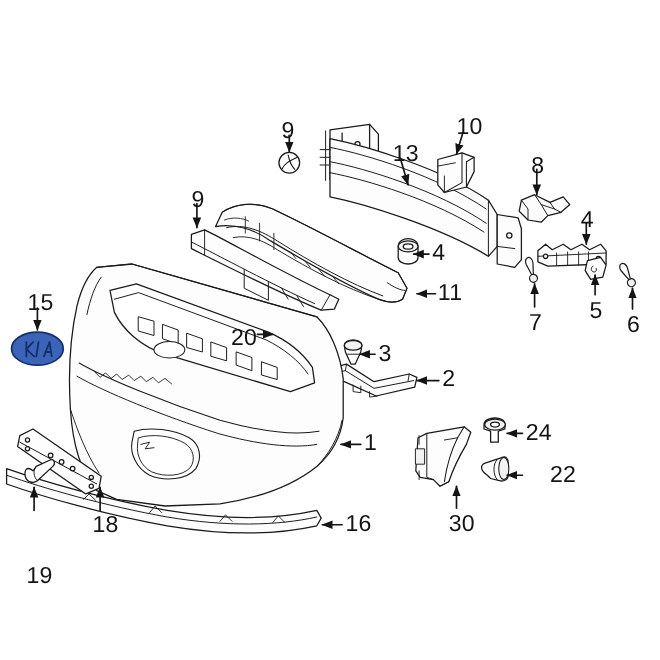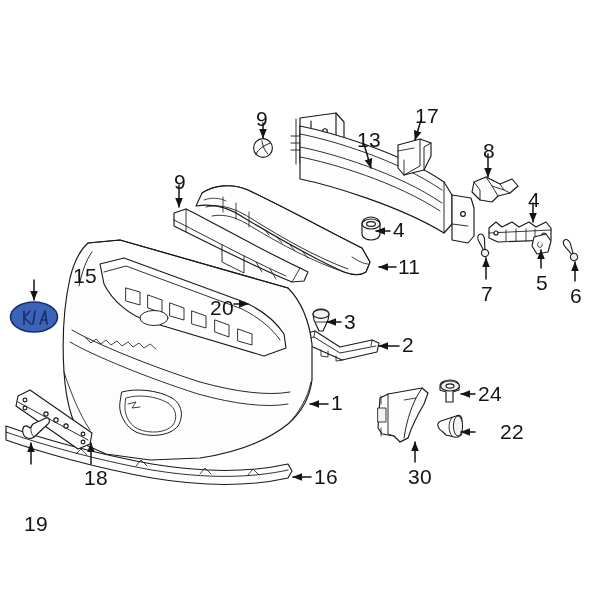--- a/index.html
+++ b/index.html
@@ -303,23 +303,23 @@
       <div class="callout-num" style="left: 536px; top: 272px;">5</div>
       <div class="callout-num" style="left: 570px; top: 285px;">6</div>
       <div class="callout-num" style="left: 481px; top: 283px;">7</div>
       <div class="callout-num" style="left: 483px; top: 140px;">8</div>
       <div class="callout-num" style="left: 174px; top: 171px;">9</div>
       <div class="callout-num" style="left: 210px; top: 297px;">20</div>
       <div class="callout-num" style="left: 398px; top: 256px;">11</div>
       <div class="callout-num" style="left: 393px; top: 219px;">4</div>
       <div class="callout-num" style="left: 357px; top: 129px;">13</div>
       <div class="callout-num" style="left: 256px; top: 108px;">9</div>
-      <div class="callout-num" style="left: 25px; top: 265px; margin-left: 48px;">15</div>
+      <div class="callout-num" style="left: 25px; top: 265px;">15</div>
       <div class="callout-num" style="left: 314px; top: 466px;">16</div>
-      <div class="callout-num" style="left: 415px; top: 105px;">17</div>
+      <div class="callout-num" style="left: 415px; top: 105px;">10</div>
       <div class="callout-num" style="left: 84px; top: 467px;">18</div>
       <div class="callout-num" style="left: 24px; top: 467px; margin-top: 46px;">19</div>
       <div class="callout-num" style="left: 408px; top: 466px;">30</div>
       <div class="callout-num" style="left: 478px; top: 383px;">24</div>
       <div class="callout-num" style="left: 500px; top: 421px;">22</div>
     </div>
 
 </div>
 
 </body></html>

